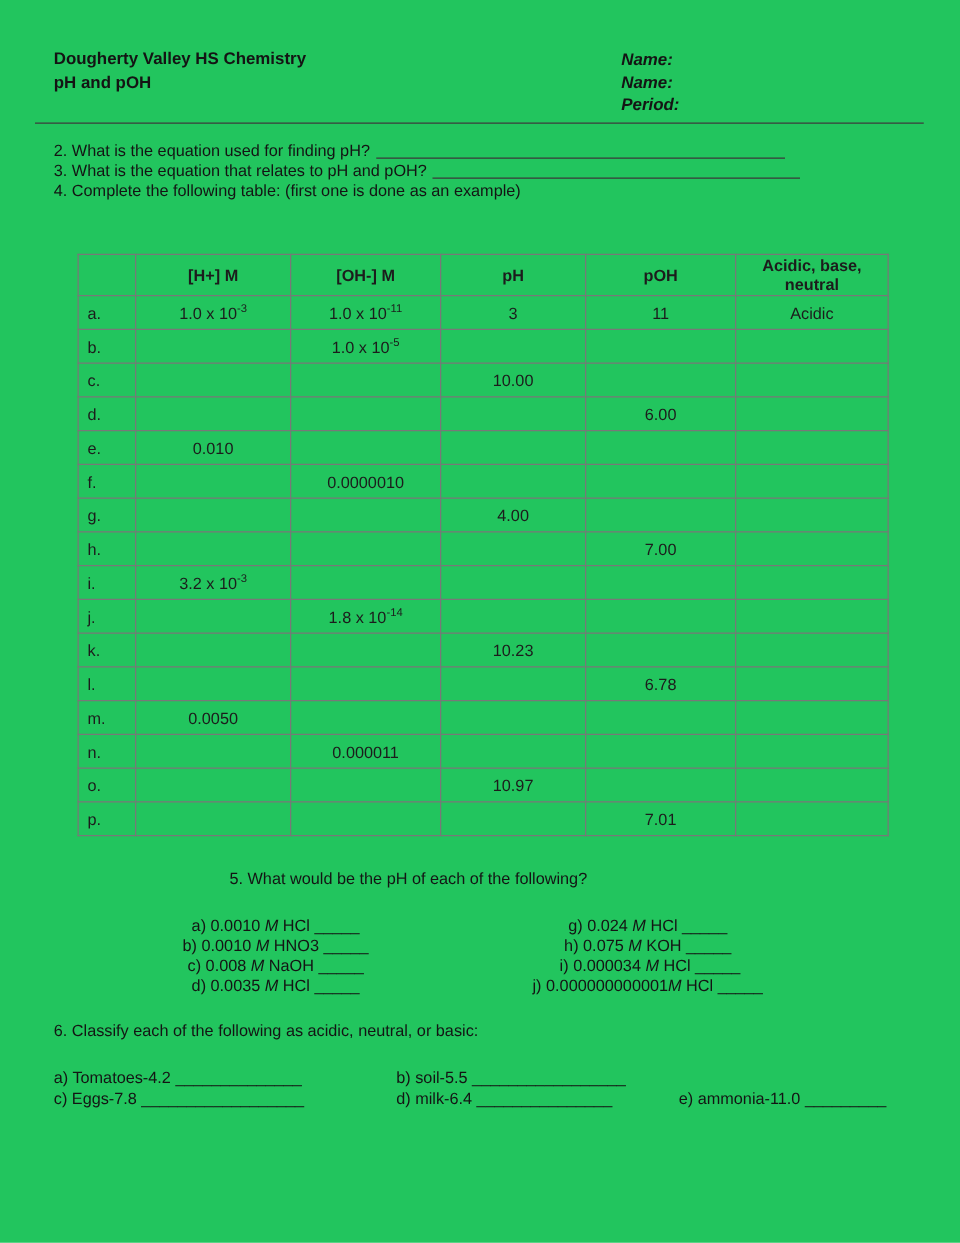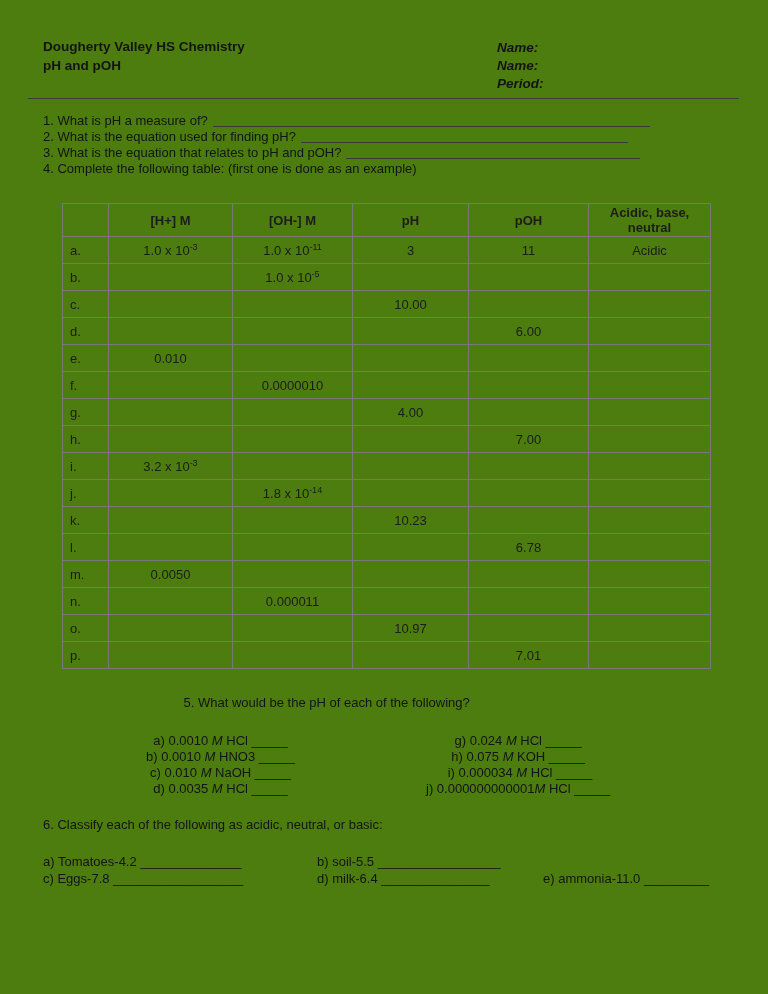--- a/index.html
+++ b/index.html
@@ -1,21 +1,21 @@
 <!DOCTYPE html>
 <html><head>
 <meta charset="utf-8">
 <style>
   * { box-sizing: border-box; }
   body { margin: 0; background: #ffffff; }
   .page {
     position: relative;
     width: 768px;
     height: 994px;
-    background: #4d7c0f;
+    background: #22c55e;
     font-family: "Liberation Sans", sans-serif;
     color: #141414;
     overflow: hidden;
   }
   .hdr-left {
     position: absolute; left: 43px; top: 37px;
     font-size: 13.5px; font-weight: 700; line-height: 19px;
   }
   .hdr-right {
     position: absolute; left: 497px; top: 39px;
@@ -73,21 +73,20 @@
 
   <div class="hdr-right">
     <div>Name:</div>
     <div>Name:</div>
     <div>Period:</div>
   </div>
 
   <div class="rule"></div>
 
   <div class="questions">
-    <div class="q-line"><span>1. What is pH a measure of?</span><span class="blank bq1"></span></div>
     <div class="q-line"><span>2. What is the equation used for finding pH?</span><span class="blank bq2"></span></div>
     <div class="q-line"><span>3. What is the equation that relates to pH and pOH?</span><span class="blank bq3"></span></div>
     <div class="q-line"><span>4. Complete the following table: (first one is done as an example)</span></div>
   </div>
 
   <table class="ph">
     <colgroup>
       <col style="width:46px">
         <col style="width:124px">
         <col style="width:120px">
@@ -236,21 +235,21 @@
         </tr>
       </tbody>
   </table>
 
   <div class="q5">
     <div>5. What would be the pH of each of the following?</div>
     <div class="q5-cols">
       <div class="q5-col-left">
           <div class="q5-item"><span>a) 0.0010 </span><i>M</i><span> HCl _____</span></div>
           <div class="q5-item"><span>b) 0.0010 </span><i>M</i><span> HNO3 _____</span></div>
-          <div class="q5-item"><span>c) 0.010 </span><i>M</i><span> NaOH _____</span></div>
+          <div class="q5-item"><span>c) 0.008 </span><i>M</i><span> NaOH _____</span></div>
           <div class="q5-item"><span>d) 0.0035 </span><i>M</i><span> HCl _____</span></div>
         </div>
       <div class="q5-col-right">
           <div class="q5-item"><span>g) 0.024 </span><i>M</i><span> HCl _____</span></div>
           <div class="q5-item"><span>h) 0.075 </span><i>M</i><span> KOH _____</span></div>
           <div class="q5-item"><span> i) 0.000034 </span><i>M</i><span> HCl _____</span></div>
           <div class="q5-item"><span>j) 0.000000000001</span><i>M</i><span> HCl _____</span></div>
         </div>
     </div>
   </div>

